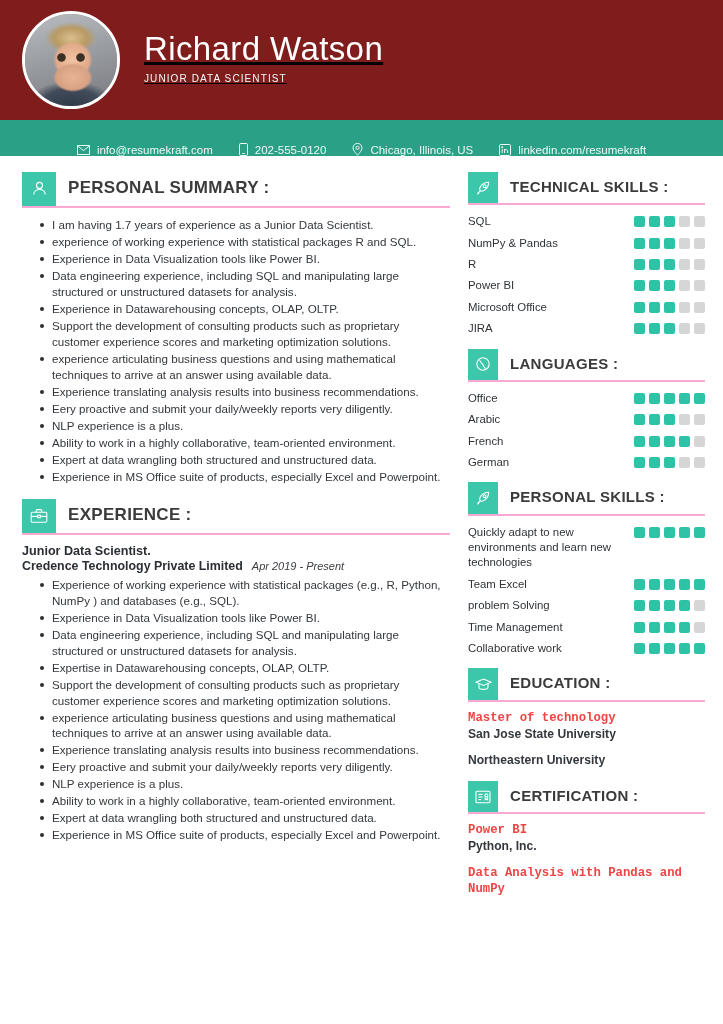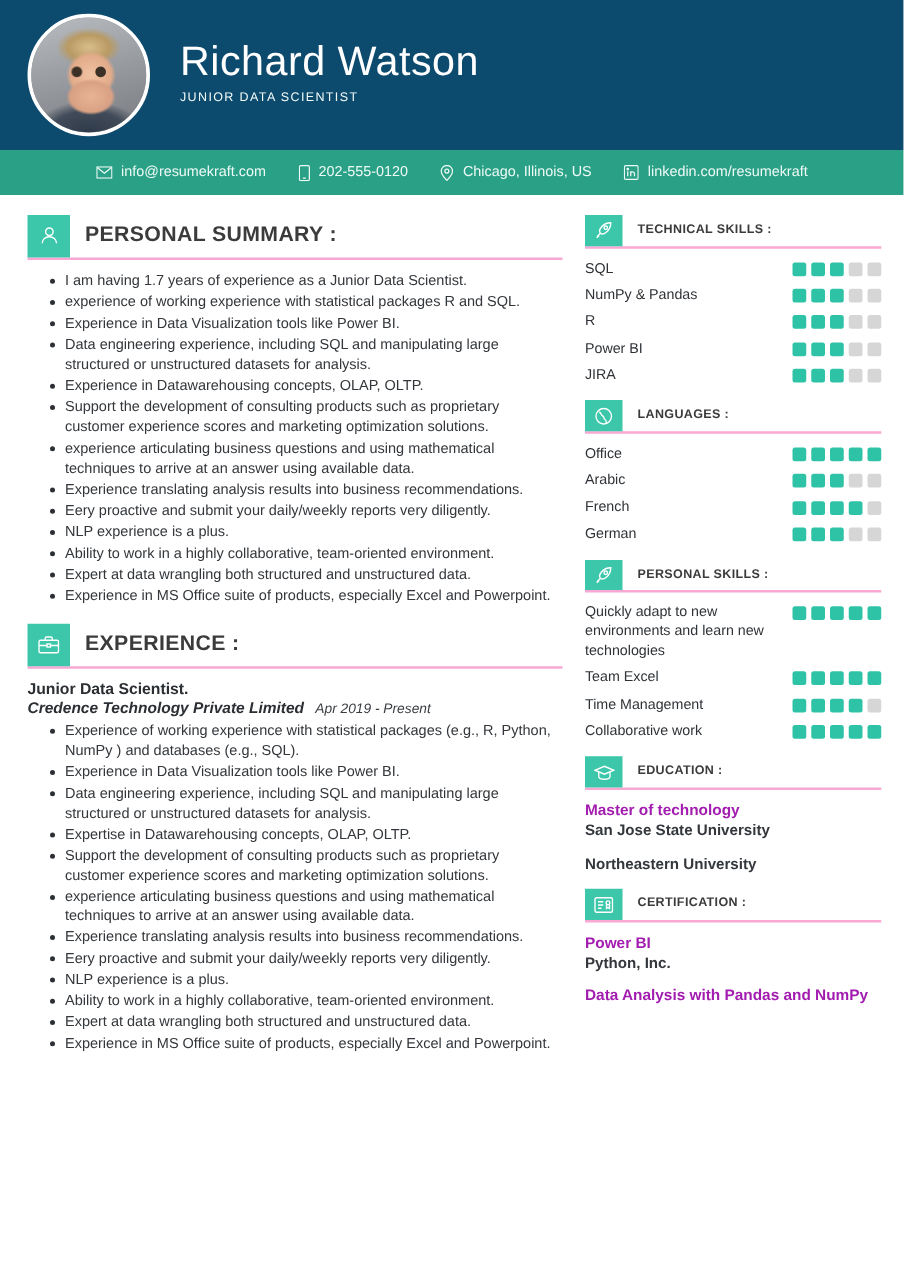--- a/index.html
+++ b/index.html
@@ -18,25 +18,26 @@
     height: 1024px;
     background: #ffffff;
     overflow: hidden;
     box-sizing: border-box;
   }
 
   
   .header {
     position: relative;
     height: 120px;
-    background: #0c4a6e;
+    background: #7f1d1d;
     display: flex;
     align-items: center;
     padding-left: 22px;
     box-sizing: border-box;
+    text-decoration: underline;
   }
   .avatar-wrap {
     width: 98px;
     height: 98px;
     border-radius: 50%;
     border: 3px solid #ffffff;
     box-sizing: border-box;
     overflow: hidden;
     flex: none;
     background: #8d8f93;
@@ -81,21 +82,21 @@
     letter-spacing: 1.1px;
     margin-top: 6px;
     color: #f2fbf8;
   }
 
   
   .contactbar {
     height: 36px;
     background: #2aa086;
     display: flex;
-    align-items: center;
+    align-items: flex-end;
     justify-content: center;
     gap: 26px;
     color: #eefaf6;
     font-size: 11.5px;
   }
   .contact-item {
     display: flex;
     align-items: center;
     gap: 7px;
     white-space: nowrap;
@@ -131,21 +132,21 @@
   .sec-badge svg { display: block; }
   .sec-title {
     font-size: 17px;
     font-weight: bold;
     color: #3b3b3b;
     letter-spacing: .3px;
     padding: 5px 0 6px 12px;
     line-height: 1.35;
   }
   .col-right .sec-badge { width: 30px; }
-  .col-right .sec-title { font-size: 10px; }
+  .col-right .sec-title { font-size: 15px; }
   .col-right .sec { margin-bottom: 12px; }
 
   
   ul.bul {
     margin: 0;
     padding: 0 0 0 18px;
     list-style: none;
   }
   ul.bul li {
     position: relative;
@@ -176,21 +177,20 @@
   .job-line {
     display: flex;
     align-items: baseline;
     gap: 9px;
     margin-bottom: 4px;
   }
   .job-company {
     font-size: 12.4px;
     font-weight: bold;
     color: #2b2f33;
-    font-style: italic;
   }
   .job-dates {
     font-size: 11px;
     font-style: italic;
     color: #3a3e42;
   }
 
   
   .rate-row {
     display: flex;
@@ -217,22 +217,23 @@
     border-radius: 2px;
     background: #d6d6d6;
   }
   .dot.on { background: #2ec3a6; }
 
   
   .entry { margin-bottom: 11px; }
   .entry-l1 {
     font-size: 12.3px;
     font-weight: bold;
-    color: #a21caf;
+    color: #ef4444;
     line-height: 1.3;
+    font-family: Liberation Mono, monospace;
   }
   .entry-l2 {
     font-size: 12.1px;
     font-weight: bold;
     color: #34383c;
     line-height: 1.3;
   }
 </style>
 </head>
 <body>
@@ -412,20 +413,30 @@
               <div class="rate-label">Power BI</div>
               <div class="dots">
                 <span class="dot on"></span>
                 <span class="dot on"></span>
                 <span class="dot on"></span>
                 <span class="dot"></span>
                 <span class="dot"></span>
               </div>
             </div>
             <div class="rate-row">
+              <div class="rate-label">Microsoft Office</div>
+              <div class="dots">
+                <span class="dot on"></span>
+                <span class="dot on"></span>
+                <span class="dot on"></span>
+                <span class="dot"></span>
+                <span class="dot"></span>
+              </div>
+            </div>
+            <div class="rate-row">
               <div class="rate-label">JIRA</div>
               <div class="dots">
                 <span class="dot on"></span>
                 <span class="dot on"></span>
                 <span class="dot on"></span>
                 <span class="dot"></span>
                 <span class="dot"></span>
               </div>
             </div>
           </div>
@@ -508,20 +519,30 @@
               </div>
             </div>
             <div class="rate-row">
               <div class="rate-label">Team Excel</div>
               <div class="dots">
                 <span class="dot on"></span>
                 <span class="dot on"></span>
                 <span class="dot on"></span>
                 <span class="dot on"></span>
                 <span class="dot on"></span>
+              </div>
+            </div>
+            <div class="rate-row">
+              <div class="rate-label">problem Solving</div>
+              <div class="dots">
+                <span class="dot on"></span>
+                <span class="dot on"></span>
+                <span class="dot on"></span>
+                <span class="dot on"></span>
+                <span class="dot"></span>
               </div>
             </div>
             <div class="rate-row">
               <div class="rate-label">Time Management</div>
               <div class="dots">
                 <span class="dot on"></span>
                 <span class="dot on"></span>
                 <span class="dot on"></span>
                 <span class="dot on"></span>
                 <span class="dot"></span>

